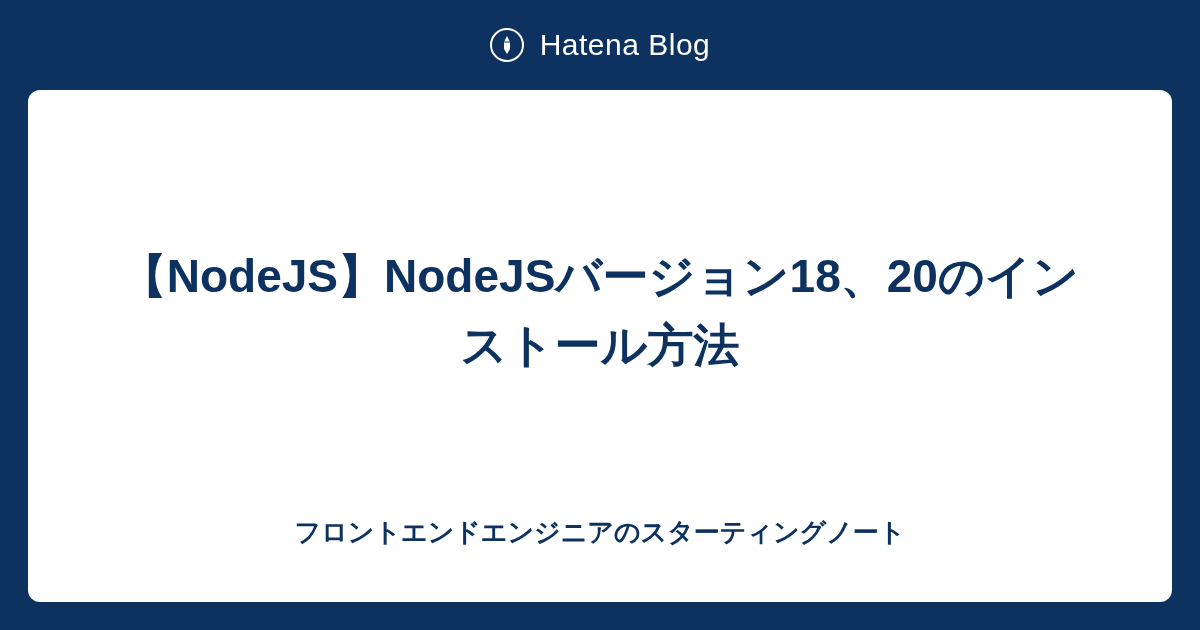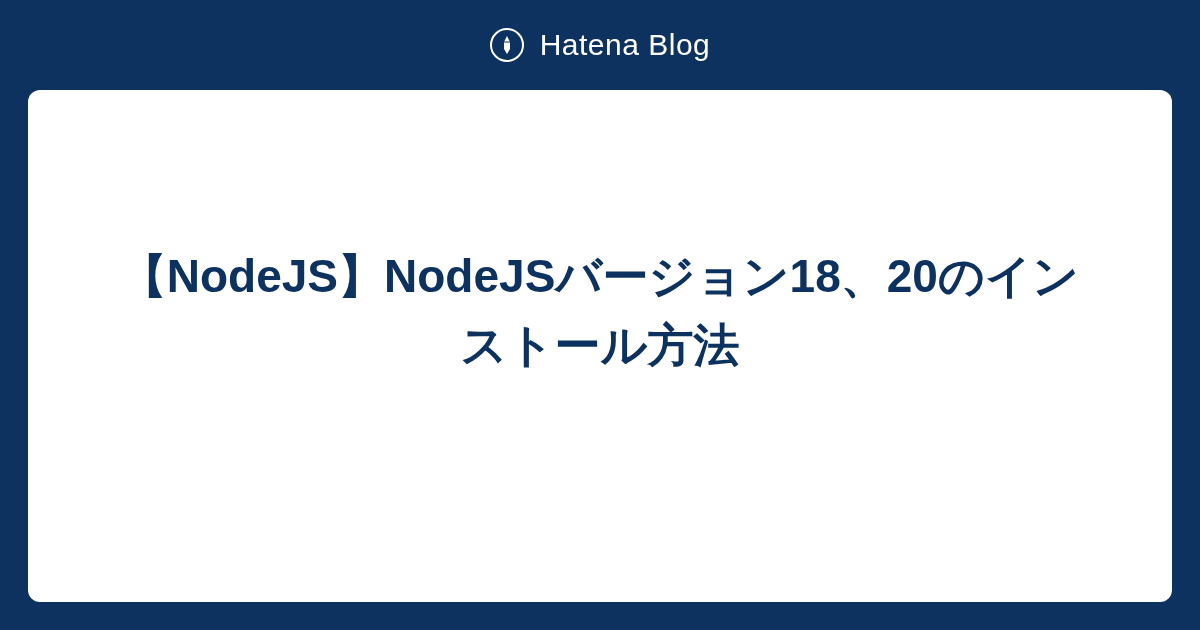--- a/index.html
+++ b/index.html
@@ -78,13 +78,14 @@
     <svg viewBox="0 0 16 22" fill="none">
       <path d="M8 2 L11 8 L11 15 L8 20 L5 15 L5 8 Z" fill="#ffffff"></path>
       <path d="M5 8 L11 8" stroke="#0e3260" stroke-width="1"></path>
     </svg>
   </div>
   <div class="logo-text">Hatena Blog</div>
 </div>
 
 <div class="card">
   <h1 class="article-title">【NodeJS】NodeJSバージョン18、20のインストール方法</h1>
+  <div class="blog-name">フロントエンドエンジニアのスターティングノート</div>
 </div>
 
 </body></html>

